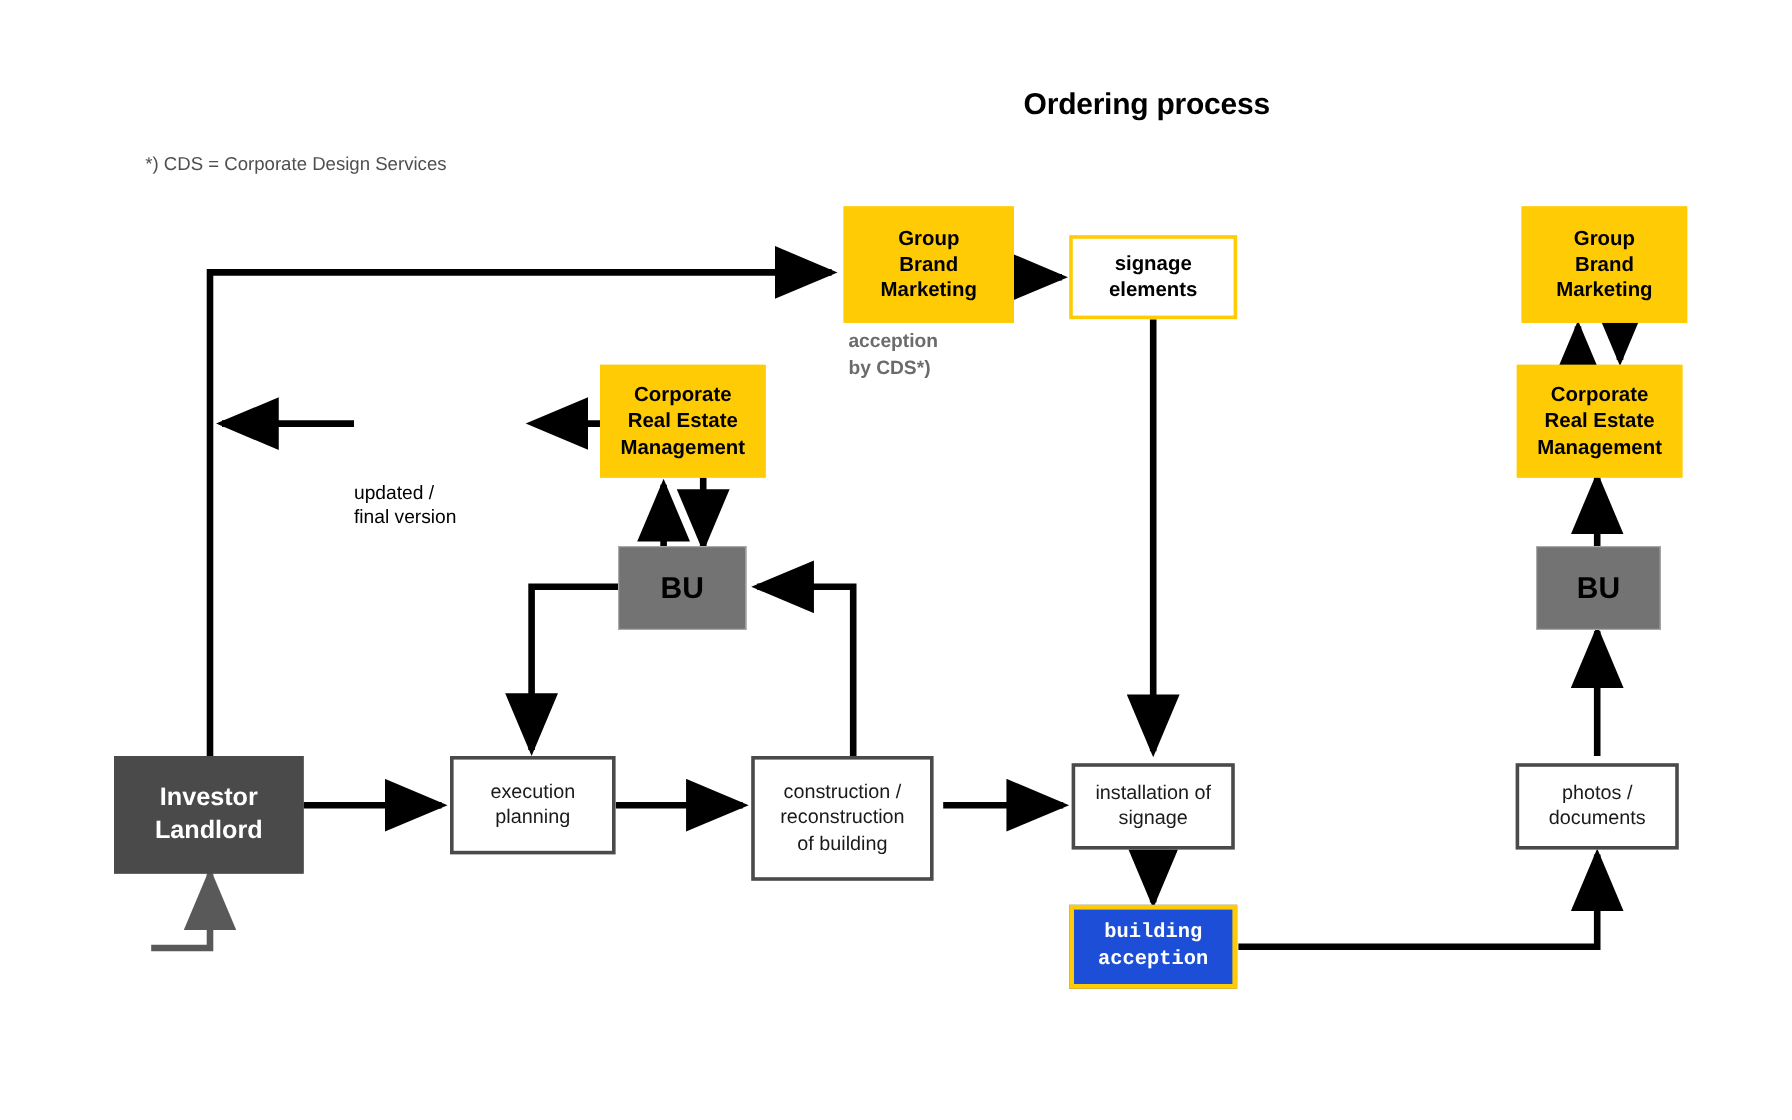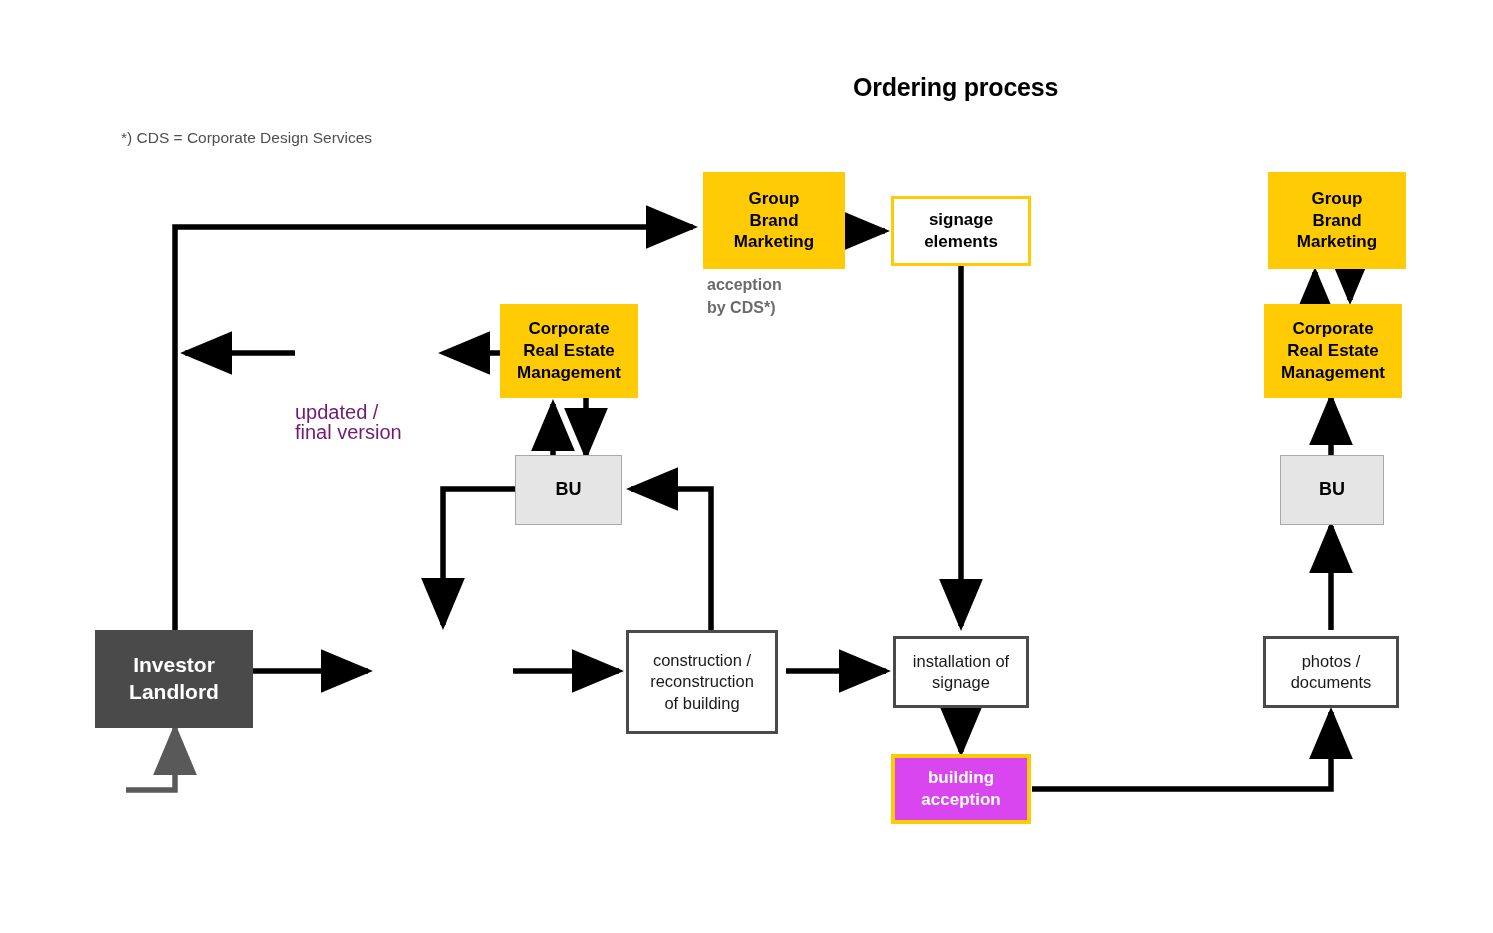--- a/index.html
+++ b/index.html
@@ -40,22 +40,22 @@
     white-space: nowrap;
   }
   .footnote {
     position: absolute;
     font-size: 15.5px;
     color: #4f4f4f;
     white-space: nowrap;
   }
   .caption {
     position: absolute;
-    font-size: 20px;
-    color: #701a75;
+    font-size: 16px;
+    color: #000000;
     line-height: 20px;
     white-space: nowrap;
   }
   .caption.bold {
     font-weight: bold;
     color: #6b6b6b;
     font-size: 16px;
     line-height: 23px;
   }
 
@@ -78,25 +78,25 @@
   
   .n-yellow {
     background: #FFCB05;
     border: 1px solid #FFCB05;
     color: #000000;
     font-weight: bold;
     font-size: 17px;
   }
   
   .n-yellow-bu {
-    background: #e5e5e5;
+    background: #737373;
     border: 1.5px solid #a9a9a9;
     color: #000000;
     font-weight: bold;
-    font-size: 18px;
+    font-size: 25px;
   }
   
   .n-white-yellow {
     background: #ffffff;
     border: 3.5px solid #FFCB05;
     color: #000000;
     font-weight: bold;
     font-size: 17px;
   }
   
@@ -110,25 +110,26 @@
   
   .n-dark {
     background: #4a4a4a;
     border: 1px solid #4a4a4a;
     color: #ffffff;
     font-weight: bold;
     font-size: 21px;
   }
   
   .n-dark-yellow {
-    background: #d946ef;
+    background: #1d4ed8;
     border: 4px solid #FFCB05;
     color: #ffffff;
     font-weight: bold;
     font-size: 17px;
+    font-family: Liberation Mono, monospace;
   }
 </style>
 </head>
 <body>
 
 <div id="canvas">
 
   <svg class="edges" viewBox="0 0 1493 933">
     <defs>
       <marker id="ah-black" markerWidth="10" markerHeight="8" refX="8.6" refY="4" orient="auto" markerUnits="strokeWidth">
@@ -229,20 +230,24 @@
 
   <div class="node n-yellow-bu" style="left:1280px; top:455px; width:104px; height:70px;">
     <span class="lbl">BU</span>
   </div>
 
   <div class="node n-dark" style="left:95px; top:630px; width:158px; height:98px;">
     <span class="lbl">Investor
 Landlord</span>
   </div>
 
+  <div class="node n-white-gray" style="left:375px; top:630px; width:138px; height:82px;">
+    <span class="lbl">execution
+planning</span>
+  </div>
 
   <div class="node n-white-gray" style="left:626px; top:630px; width:152px; height:104px;">
     <span class="lbl">construction /
 reconstruction
 of building</span>
   </div>
 
   <div class="node n-white-gray" style="left:893px; top:636px; width:136px; height:72px;">
     <span class="lbl">installation of
 signage</span>

